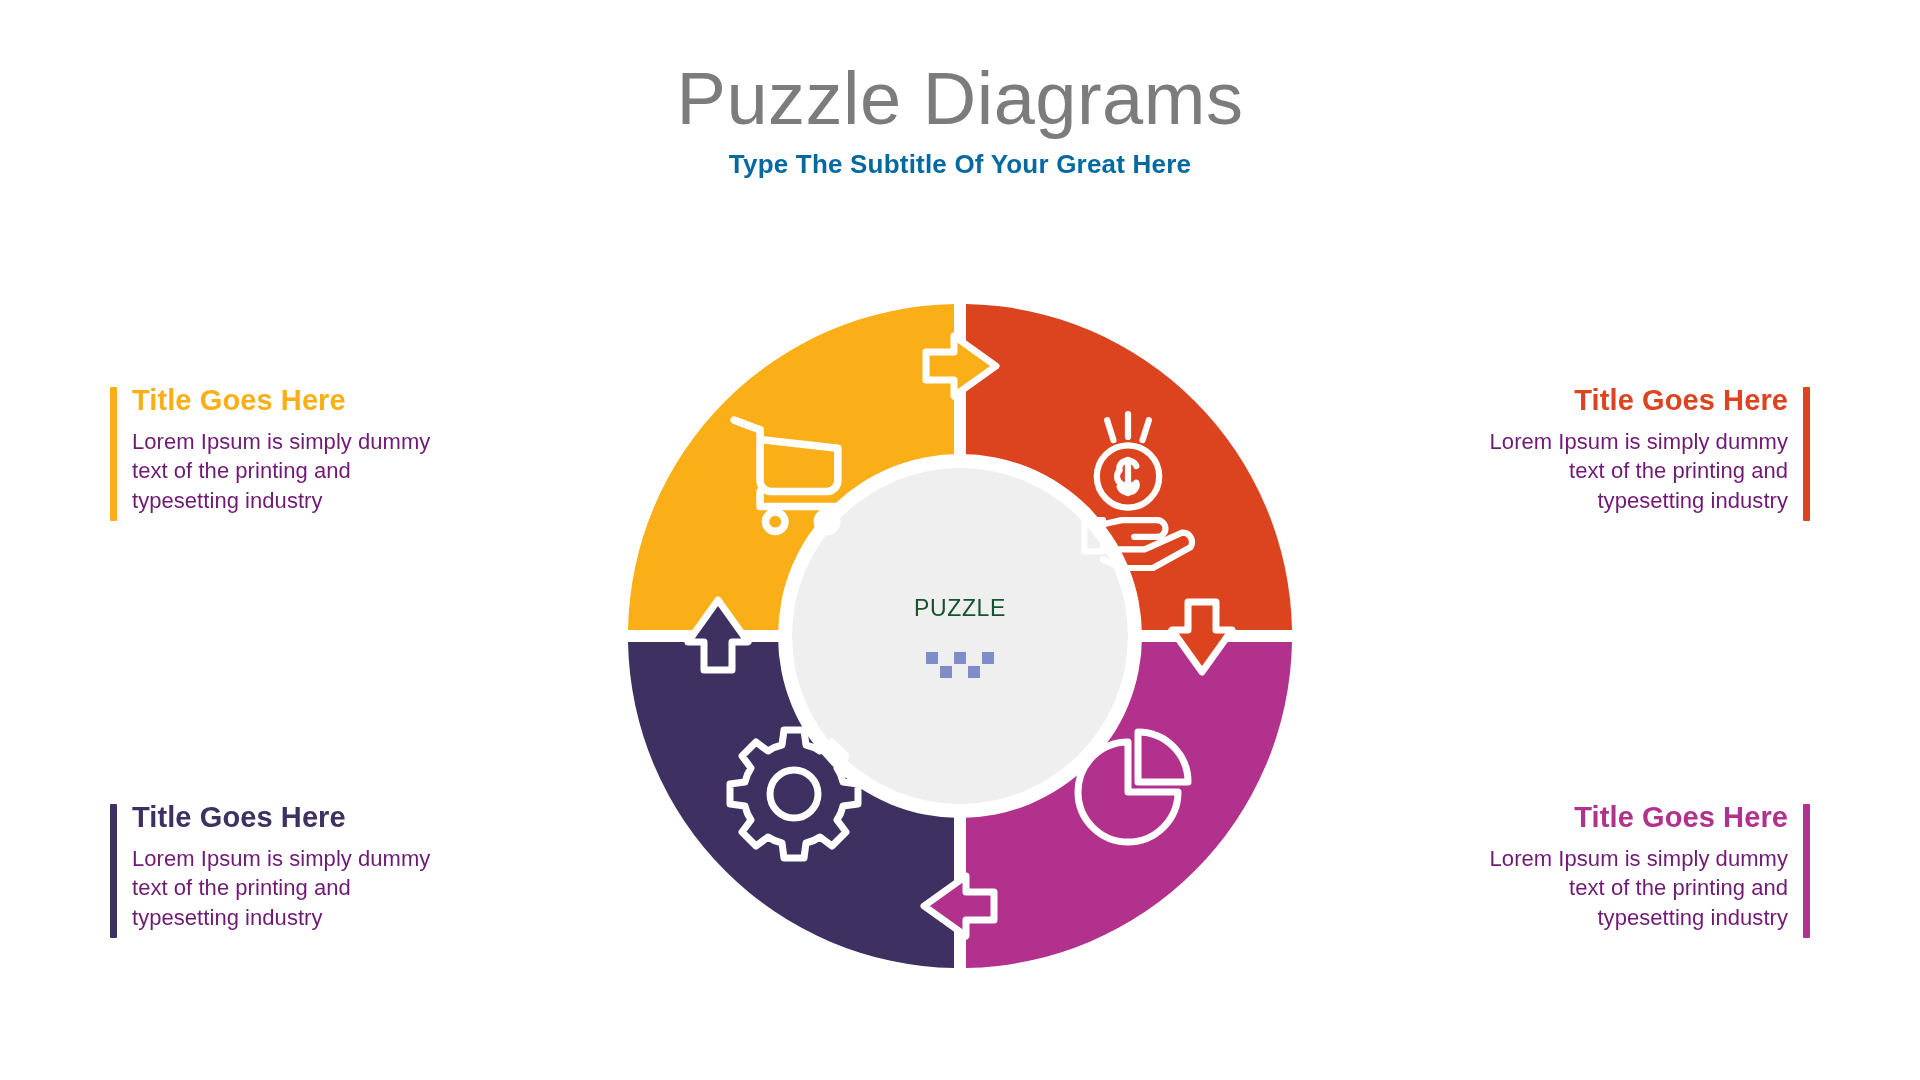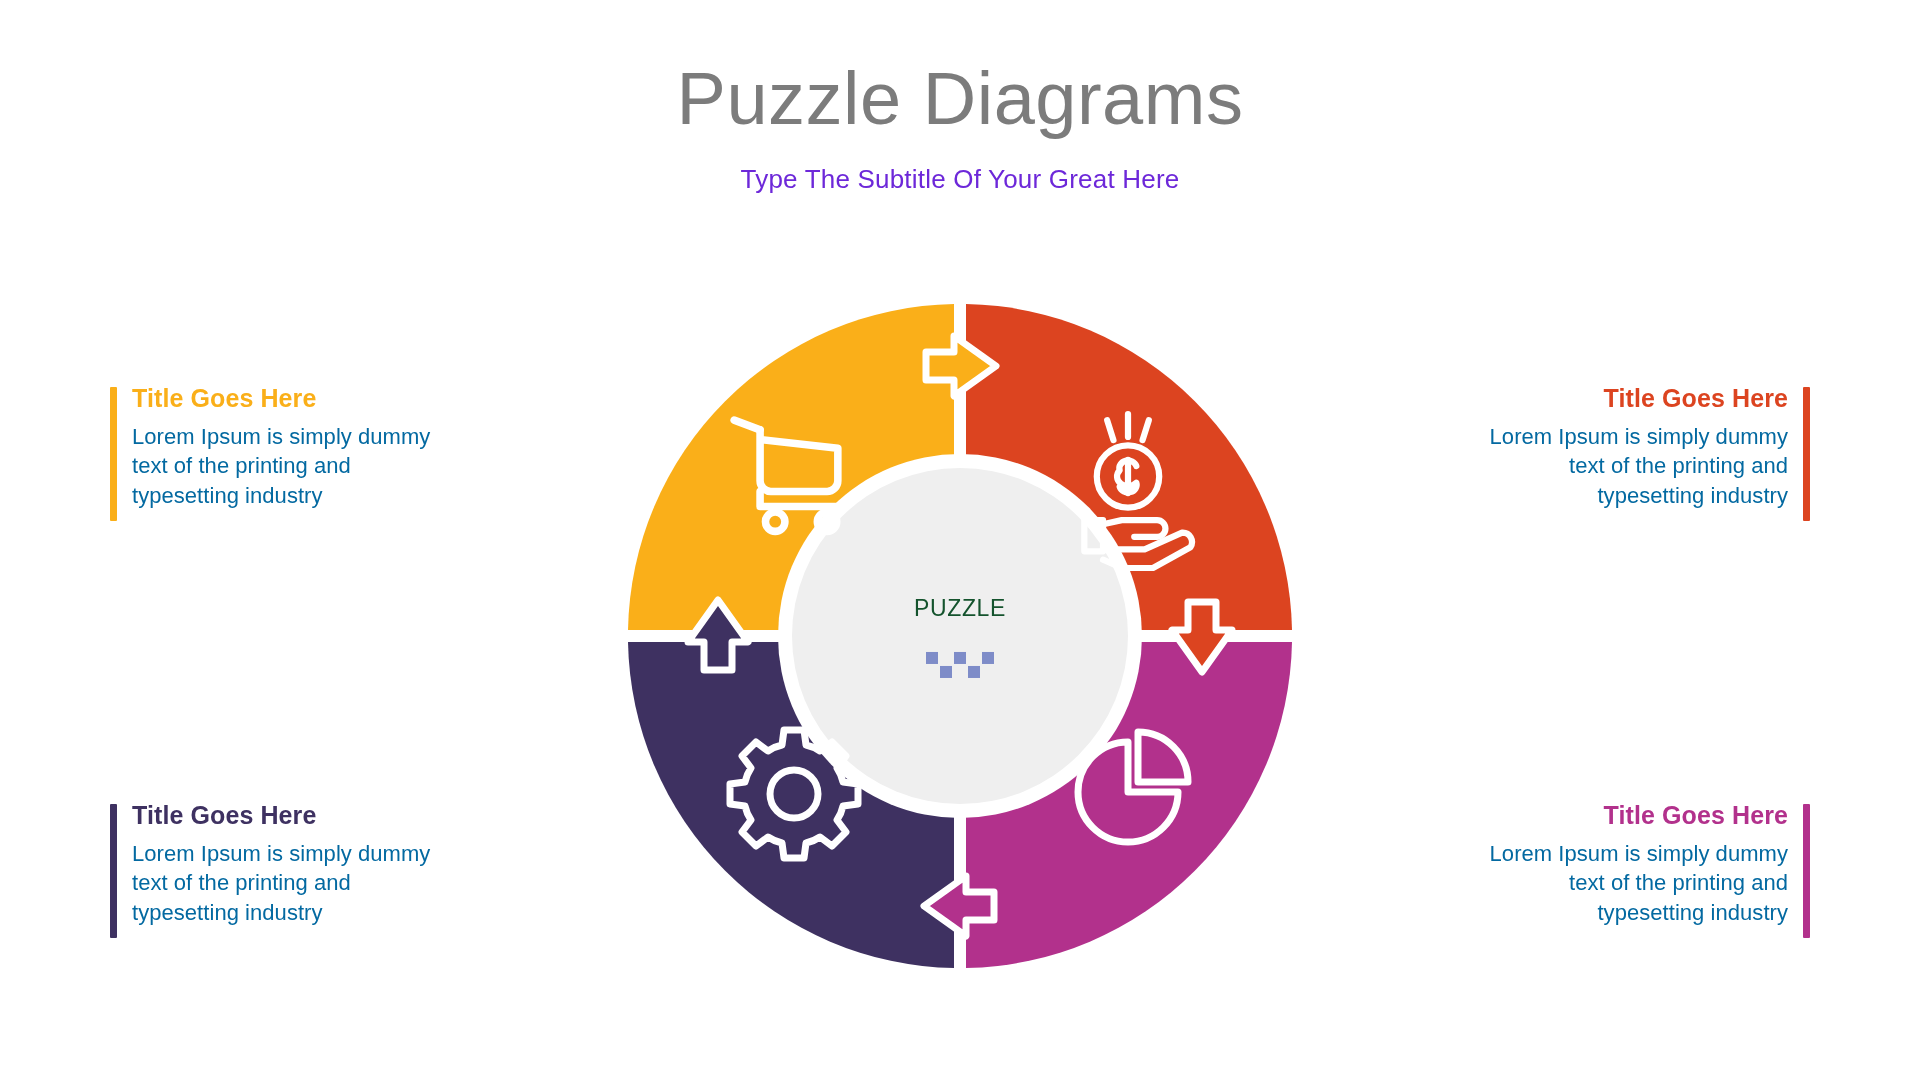--- a/index.html
+++ b/index.html
@@ -12,22 +12,22 @@
   }
   .slide { position:relative; width:1920px; height:896px; background:#fff; }
 
   
   .header { position:absolute; top:60px; left:0; width:1920px; text-align:center; }
   .title {
     font-size:74px; font-weight:400; color:#7c7c7c;
     letter-spacing:0.5px; line-height:1.05;
   }
   .subtitle {
-    margin-top:26px;
-    font-size:26px; font-weight:400; color:#6d28d9;
+    margin-top:11px;
+    font-size:26px; font-weight:700; color:#0369a1;
     letter-spacing:0.2px;
   }
 
   
   .diagram {
     position:absolute;
     left:50%; top:296px;
     transform:translateX(-50%);
     width:680px; height:680px;
   }
@@ -67,26 +67,26 @@
   .info.right { right:110px; padding-right:22px; text-align:right; }
 
   .bar {
     position:absolute; top:4px;
     width:7px; height:134px; border-radius:1px;
   }
   .info.left  .bar { left:0; }
   .info.right .bar { right:0; }
 
   .info-title {
-    font-size:25px; font-weight:700;
+    font-size:29px; font-weight:700;
     line-height:1.2; margin-bottom:9px;
     letter-spacing:0.1px;
   }
   .info-body {
-    font-size:22px; font-weight:400; color:#0369a1;
+    font-size:22px; font-weight:400; color:#701a75;
     line-height:1.34; letter-spacing:0.05px;
   }
 
   .info.tl { top:383px; }
   .info.tr { top:383px; }
   .info.bl { top:800px; }
   .info.br { top:800px; }
 </style>
 </head>
 <body>

